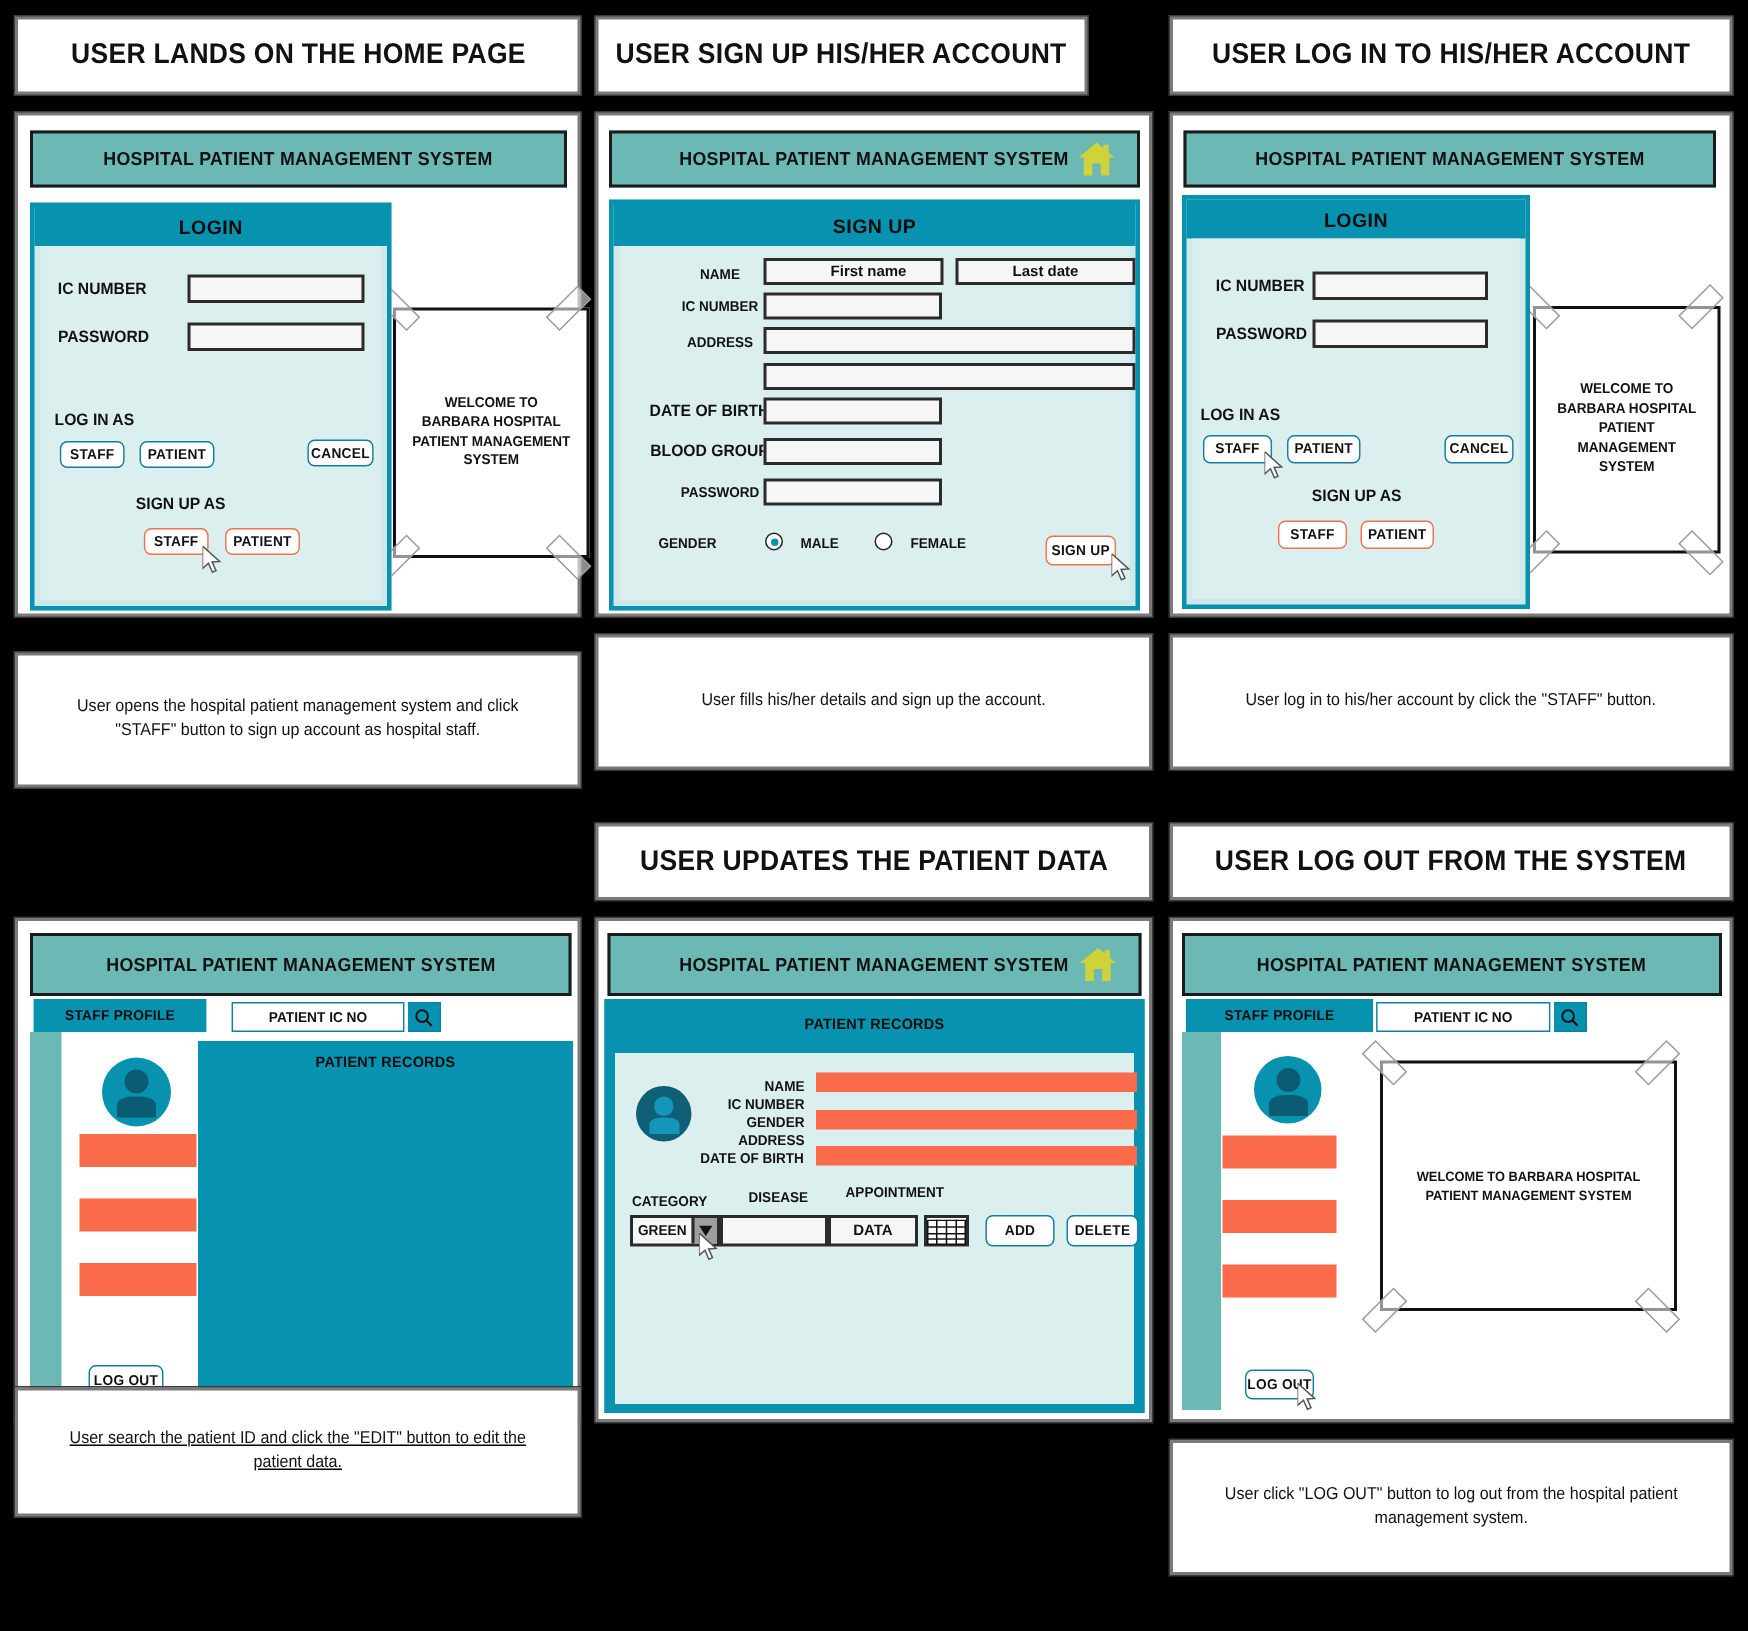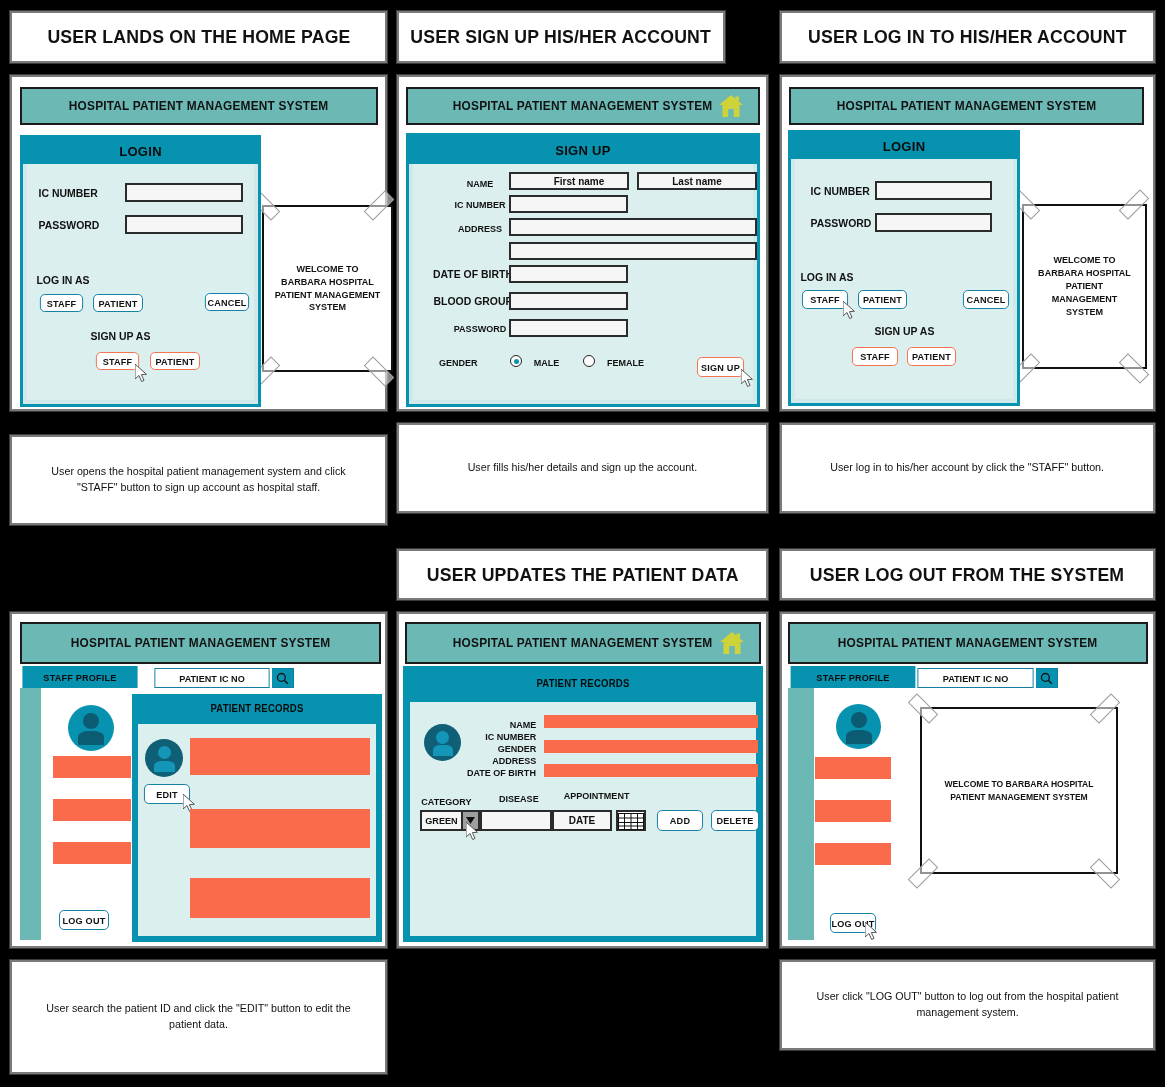--- a/index.html
+++ b/index.html
@@ -229,21 +229,21 @@
       <div class="dlg-head" style="height:28px;">
         <span>SIGN UP</span>
       </div>
       <div class="dlg-body" style="top:28px;bottom:4px;left:4px;right:4px;width:auto;">
 
         <div class="lbl" style="left:30px;top:14px;font-size:9.5px;width:74px;text-align:center;">NAME</div>
         <div class="fld" style="left:96px;top:8px;width:120px;height:18px;padding-left:20px;">
           <span>First name</span>
         </div>
         <div class="fld" style="left:224px;top:8px;width:120px;height:18px;">
-          <span>Last name</span>
+          <span>Last date</span>
         </div>
 
         <div class="lbl" style="left:30px;top:35px;font-size:9.5px;width:74px;text-align:center;">IC NUMBER</div>
         <div class="fld" style="left:96px;top:31px;width:119px;height:18px;"></div>
 
         <div class="lbl" style="left:30px;top:59px;font-size:9.5px;width:74px;text-align:center;">ADDRESS</div>
         <div class="fld" style="left:96px;top:54px;width:248px;height:18px;"></div>
         <div class="fld" style="left:96px;top:78px;width:248px;height:18px;"></div>
 
         <div class="lbl" style="left:16px;top:104px;font-size:11px;width:88px;text-align:center;">DATE OF BIRTH</div>
@@ -352,33 +352,20 @@
       <div class="searchbtn">
         <svg width="13" height="13" viewBox="0 0 13 13">
           <circle cx="5.4" cy="5.4" r="3.9" fill="none" stroke="#111" stroke-width="1.3"></circle>
           <line x1="8.3" y1="8.3" x2="11.8" y2="11.8" stroke="#111" stroke-width="1.5"></line>
         </svg>
       </div>
     </div>
 
     <div class="records" style="left:120px;top:80px;width:250px;height:248px;border:2px solid #0792b0;">
       <div class="rhead">PATIENT RECORDS</div>
-      <div class="rbody" style="left:4px;right:4px;top:28px;bottom:4px;width:auto;">
-        <div class="avatar dark" style="left:7px;top:15px;width:38px;height:38px;">
-          <div class="head" style="left:13px;top:7px;width:13px;height:13px;"></div>
-          <div class="body" style="left:9px;top:22px;width:21px;height:11px;"></div>
-        </div>
-        <div class="bar-orange" style="left:52px;top:14px;width:180px;height:37px;"></div>
-        <div class="btn plain" style="left:5px;top:60px;width:48px;height:20px;">EDIT</div>
-        <svg class="cursor" style="left:45px;top:70px;" viewBox="0 0 14 19">
-          <polygon points="0,0 0,15 4,11.5 6.6,17.5 9,16.4 6.4,10.6 11.4,10.3" fill="#fff" stroke="#555" stroke-width="1"></polygon>
-        </svg>
-        <div class="bar-orange" style="left:52px;top:85px;width:180px;height:39px;"></div>
-        <div class="bar-orange" style="left:52px;top:154px;width:180px;height:40px;"></div>
-      </div>
     </div>
   </div>
 
   <div class="card" style="left:397px;top:612px;width:371px;height:336px;">
 
     <div class="appbar" style="left:6px;top:8px;width:356px;height:42px;">
       <div class="ttl">HOSPITAL PATIENT MANAGEMENT SYSTEM</div>
       <svg class="home-icon" viewBox="0 0 26 24">
         <polygon points="13,1 25,11 21.5,11 21.5,23 15.8,23 15.8,15 10.2,15 10.2,23 4.5,23 4.5,11 1,11" fill="#cfd33a"></polygon>
         <rect x="17.5" y="2.5" width="3.5" height="5" fill="#cfd33a"></rect>
@@ -415,21 +402,21 @@
         </div>
         <svg class="cursor" style="left:56px;top:120px;" viewBox="0 0 14 19">
           <polygon points="0,0 0,15 4,11.5 6.6,17.5 9,16.4 6.4,10.6 11.4,10.3" fill="#fff" stroke="#555" stroke-width="1"></polygon>
         </svg>
 
         <div class="lbl" style="left:88px;top:91px;font-size:9.5px;">DISEASE</div>
         <div class="fld" style="left:70px;top:108px;width:72px;height:21px;"></div>
 
         <div class="lbl" style="left:152px;top:88px;font-size:9.5px;">APPOINTMENT</div>
         <div class="fld" style="left:142px;top:108px;width:60px;height:21px;">
-          <span>DATE</span>
+          <span>DATA</span>
         </div>
         <div class="calbtn" style="left:206px;top:108px;width:30px;height:21px;">
           <svg width="26" height="17" viewBox="0 0 26 17" style="display:block;margin:1px auto;">
             <rect x="0.5" y="0.5" width="25" height="16" fill="#fff" stroke="#111" stroke-width="1"></rect>
             <line x1="0" y1="5" x2="26" y2="5" stroke="#111" stroke-width="1"></line>
             <line x1="0" y1="9.5" x2="26" y2="9.5" stroke="#111" stroke-width="1"></line>
             <line x1="0" y1="13" x2="26" y2="13" stroke="#111" stroke-width="1"></line>
             <line x1="6.5" y1="0" x2="6.5" y2="17" stroke="#111" stroke-width="1"></line>
             <line x1="13" y1="0" x2="13" y2="17" stroke="#111" stroke-width="1"></line>
             <line x1="19.5" y1="0" x2="19.5" y2="17" stroke="#111" stroke-width="1"></line>
@@ -477,20 +464,20 @@
 
     <div class="imgbox" style="left:138px;top:93px;width:198px;height:167px;">
       <div class="txt" style="font-size:9px;">WELCOME TO BARBARA HOSPITAL PATIENT MANAGEMENT SYSTEM</div>
     </div>
     <div class="tape" style="left:126px;top:88px;transform:rotate(45deg);"></div>
     <div class="tape" style="left:308px;top:88px;transform:rotate(-45deg);"></div>
     <div class="tape" style="left:126px;top:253px;transform:rotate(-45deg);"></div>
     <div class="tape" style="left:308px;top:253px;transform:rotate(45deg);"></div>
   </div>
 
-  <div class="card caption-card" style="left:10px;top:960px;width:377px;height:114px;">
+  <div class="card caption-card" style="left:10px;top:925px;width:377px;height:86px;text-decoration:underline;">
     <div class="c">User search the patient ID and click the "EDIT" button to edit the patient data.</div>
   </div>
   <div class="card caption-card" style="left:780px;top:960px;width:375px;height:90px;">
     <div class="c">User click "LOG OUT" button to log out from the hospital patient management system.</div>
   </div>
 
 </div>
 
 </body></html>

